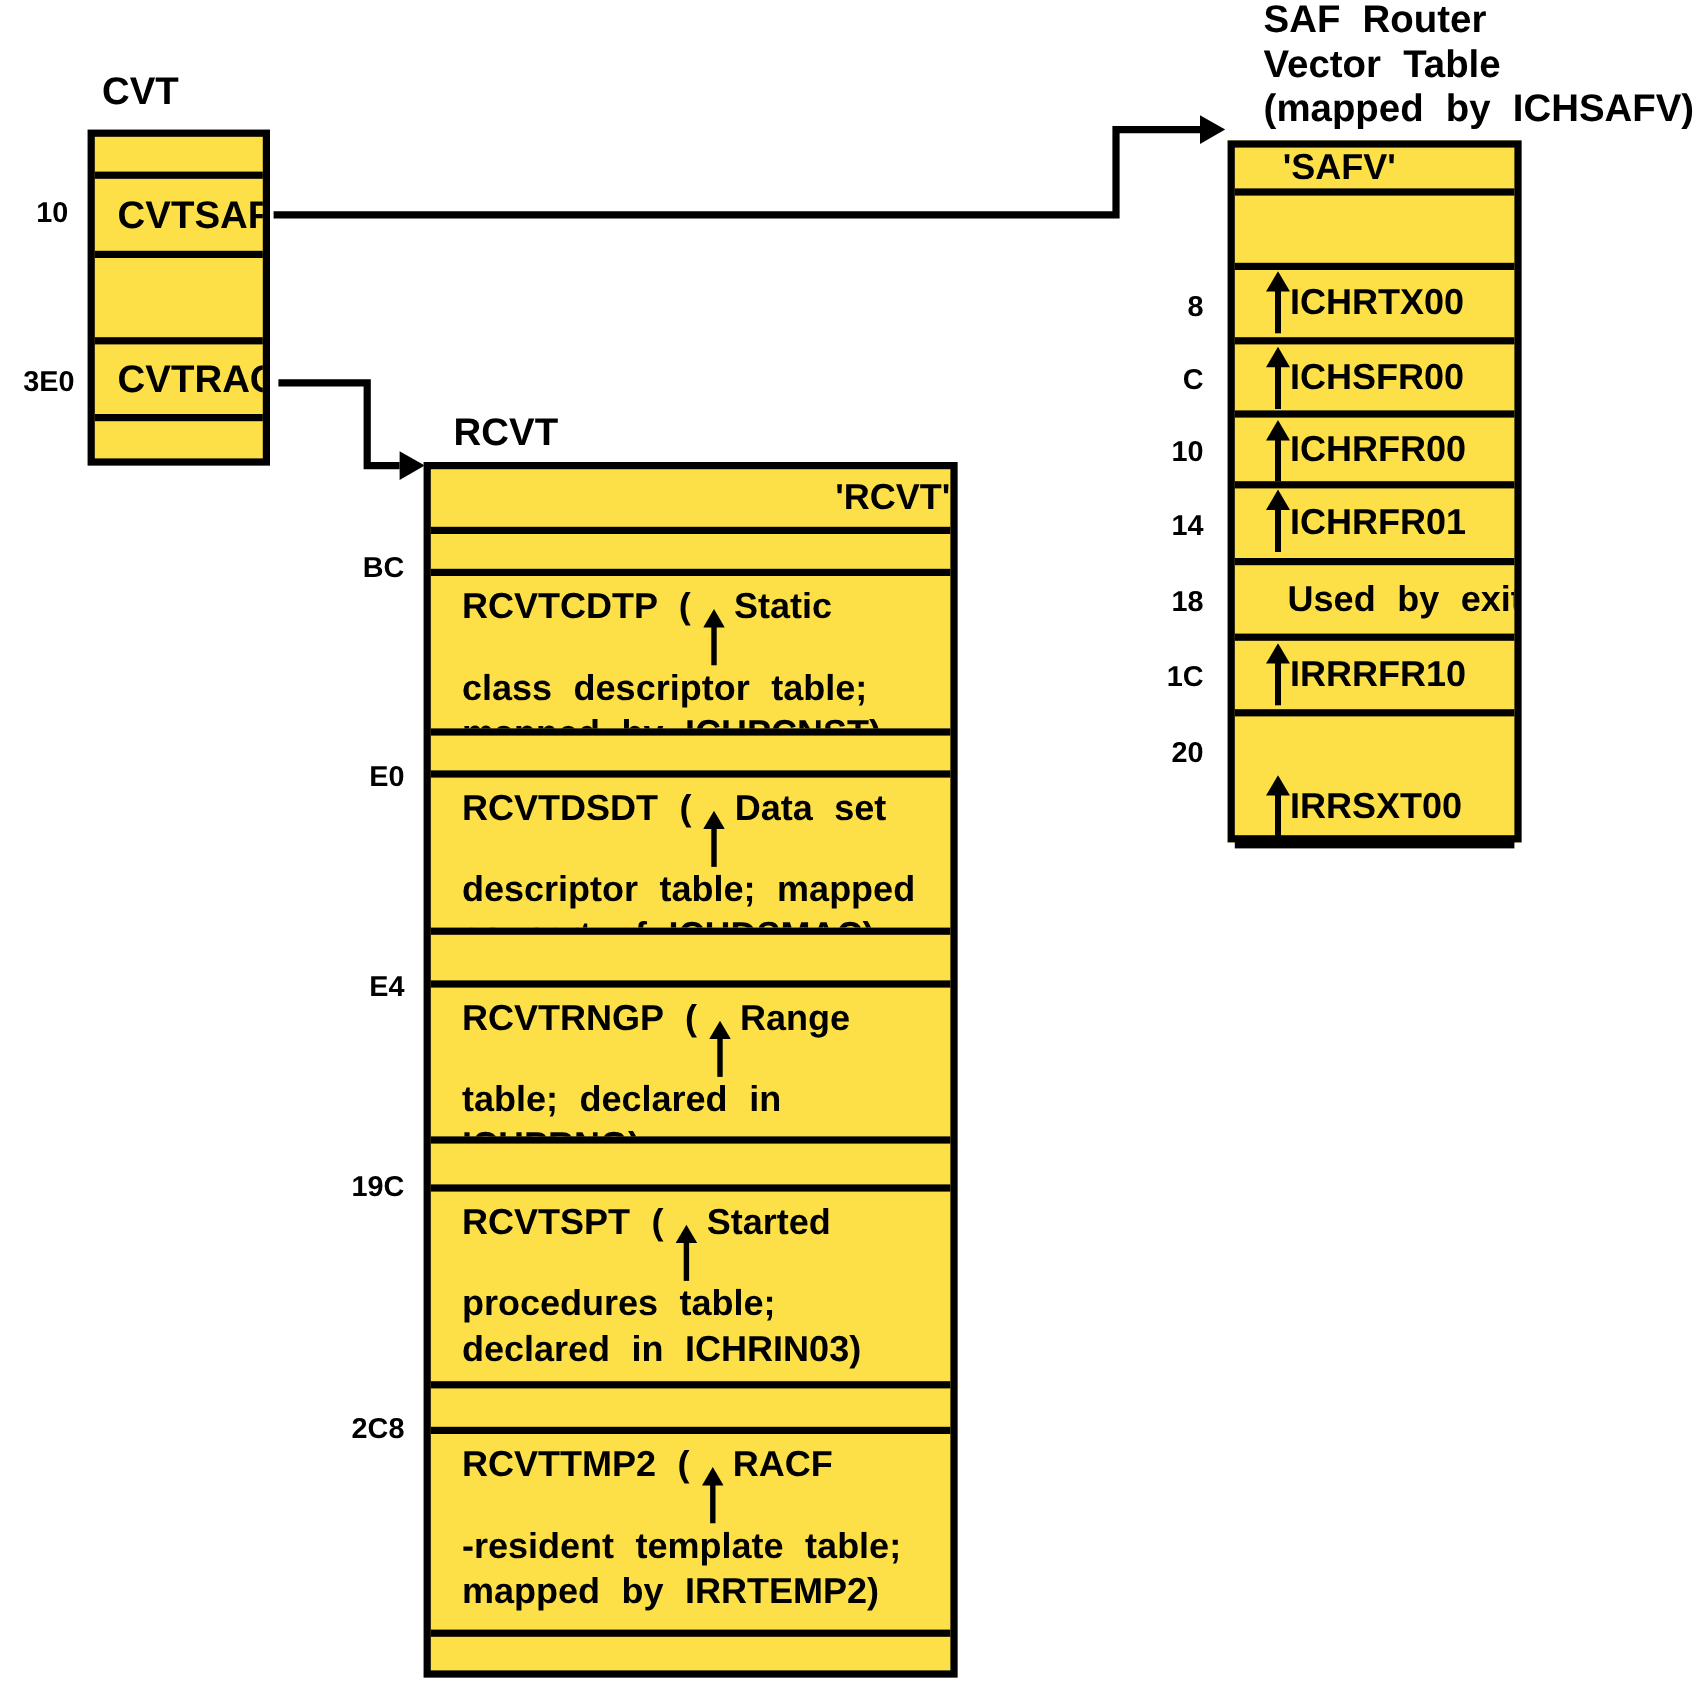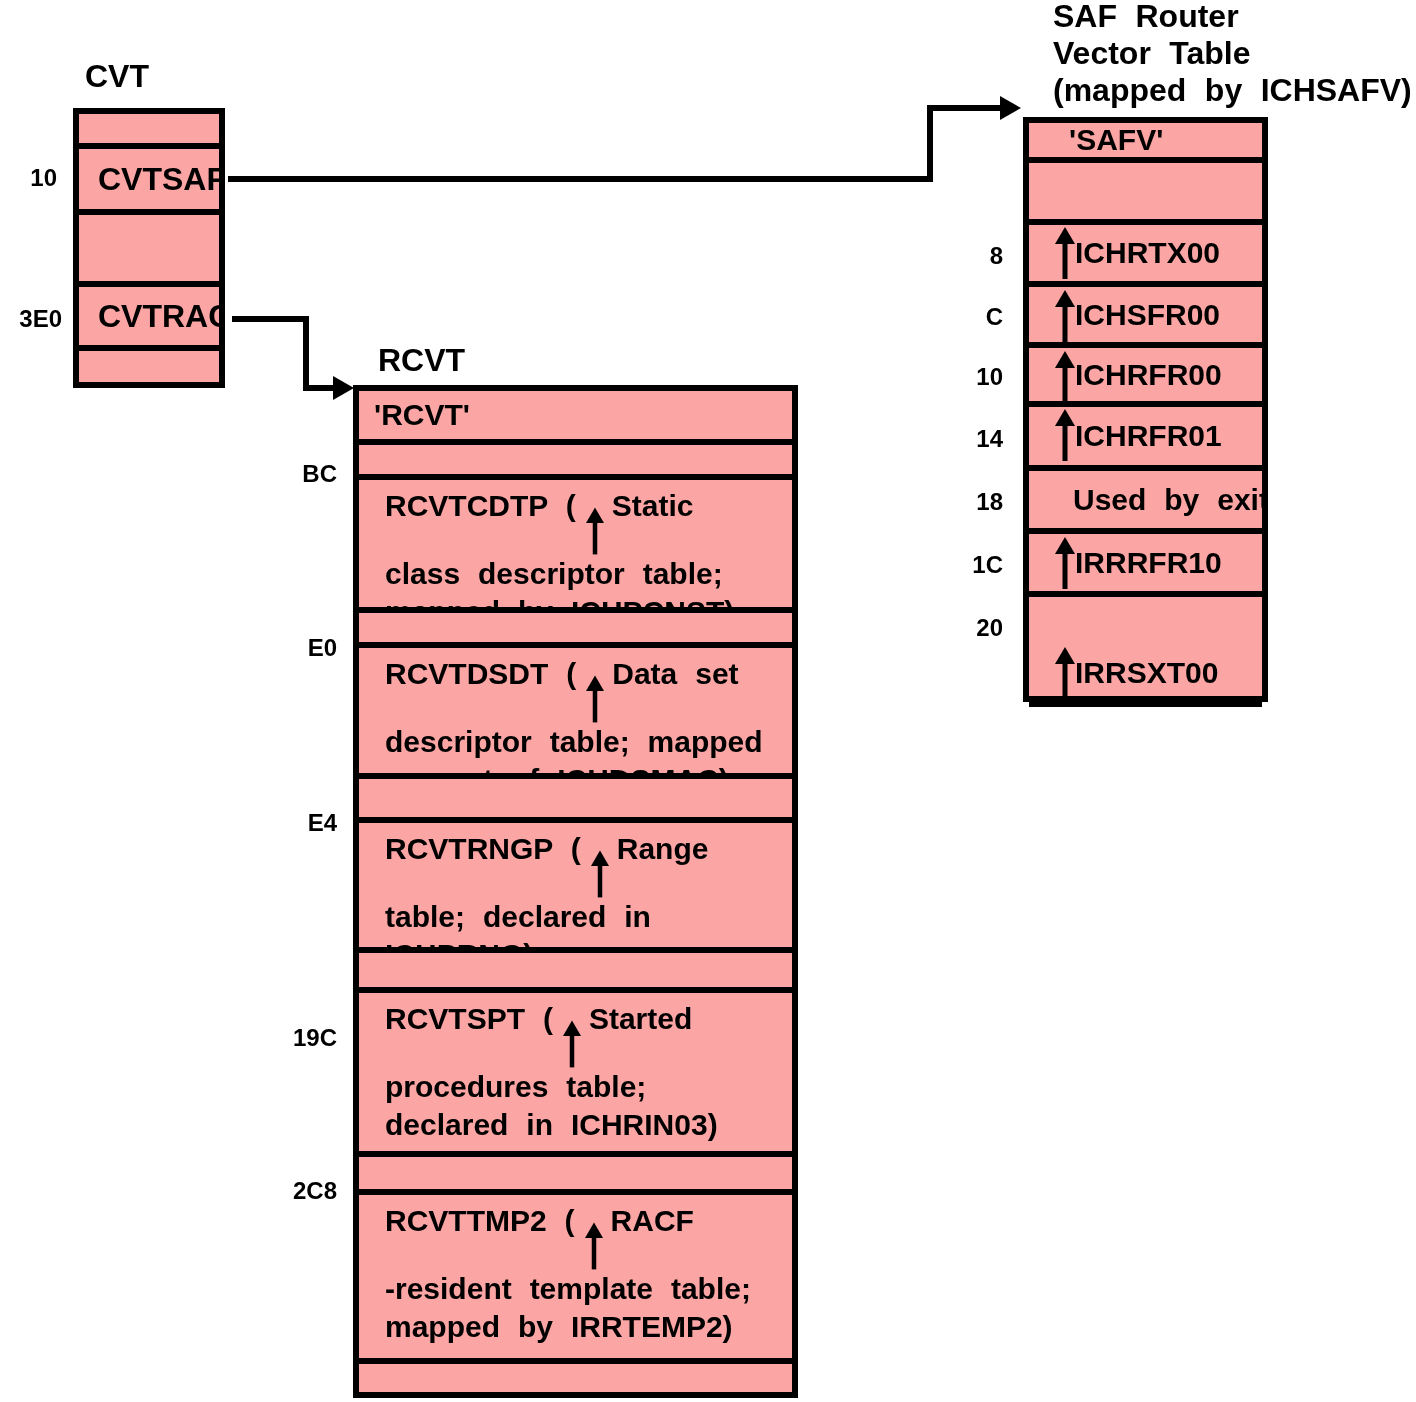--- a/index.html
+++ b/index.html
@@ -5,29 +5,29 @@
   html,body{margin:0;padding:0;}
   body{
     width:1416px;height:1402px;position:relative;overflow:hidden;
     background:#ffffff;color:#000000;
     font-family:"Liberation Sans",sans-serif;font-weight:bold;
     font-size:30px;word-spacing:0.32em;
   }
   .abs{position:absolute;}
   .title{font-size:32px;line-height:37px;white-space:nowrap;}
   
-  .cbox{position:absolute;border:6px solid #000;background:#fca5a5;box-sizing:border-box;}
+  .cbox{position:absolute;border:6px solid #000;background:#fde047;box-sizing:border-box;}
   .row{box-sizing:content-box;overflow:hidden;white-space:nowrap;}
   .bb{border-bottom:6px solid #000;}
   
   .off{position:absolute;text-align:right;white-space:nowrap;font-size:24px;line-height:38px;}
   
   .cvt-field{font-size:32px;padding-left:19px;}
   
-  .eyec-rcvt{line-height:48px;padding-left:15px;}
+  .eyec-rcvt{line-height:48px;padding-left:15px;text-align:right;}
   .fieldcell{padding-left:26px;padding-top:7px;white-space:normal;}
   .cell-line{line-height:38px;white-space:nowrap;}
   
   .eyec-safv{line-height:34px;padding-left:40px;}
   .safv-entry{padding-left:26px;}
   .safv-plain{padding-left:44px;}
   
   .uparrow{display:inline-block;vertical-align:middle;}
   .uparrow-inl{display:inline-block;vertical-align:-20px;margin:0 8px 0 10px;}
   svg{display:block;}
@@ -119,21 +119,21 @@
     <div class="cell-line">-resident template table;</div>
     <div class="cell-line">mapped by IRRTEMP2)</div>
   </div>
 
   <div class="row" style="height:28px;"></div>
 </div>
 
 <div class="off" style="right:1079px;top:455px;">BC</div>
 <div class="off" style="right:1079px;top:629px;text-align:right;">E0</div>
 <div class="off" style="right:1079px;top:804px;">E4</div>
-<div class="off" style="right:1079px;top:971px;margin-top:48px;">19C</div>
+<div class="off" style="right:1079px;top:971px;">19C</div>
 <div class="off" style="right:1079px;top:1172px;">2C8</div>
 
 <div class="abs title" style="left:1053px;top:-2px;">
   <div>SAF Router</div>
   <div>Vector Table</div>
   <div>(mapped by ICHSAFV)</div>
 </div>
 
 <div class="cbox" style="left:1023px;top:117px;width:245px;height:585px;">
   <div class="row bb eyec-safv" style="height:34px;">'SAFV'</div>

